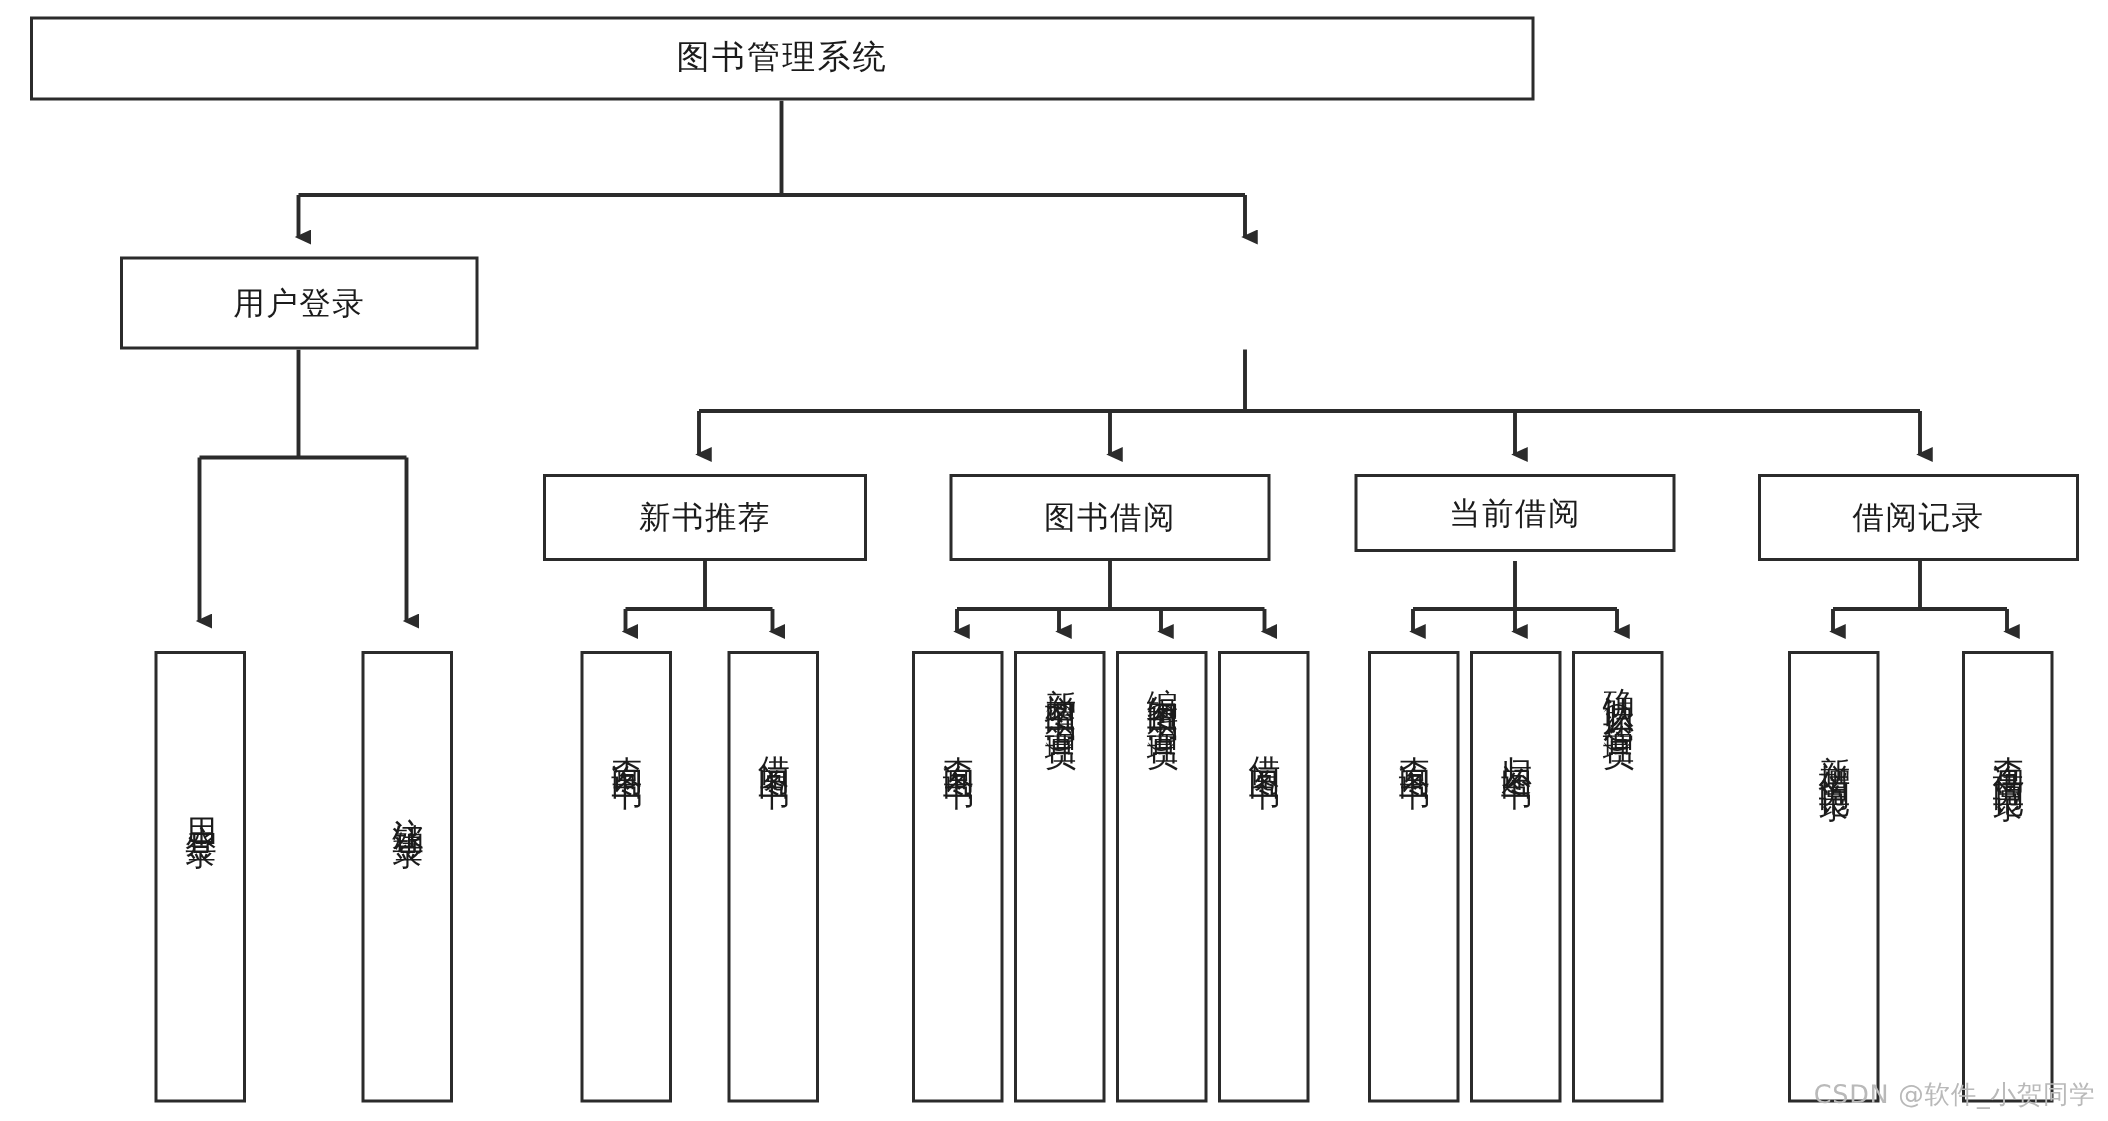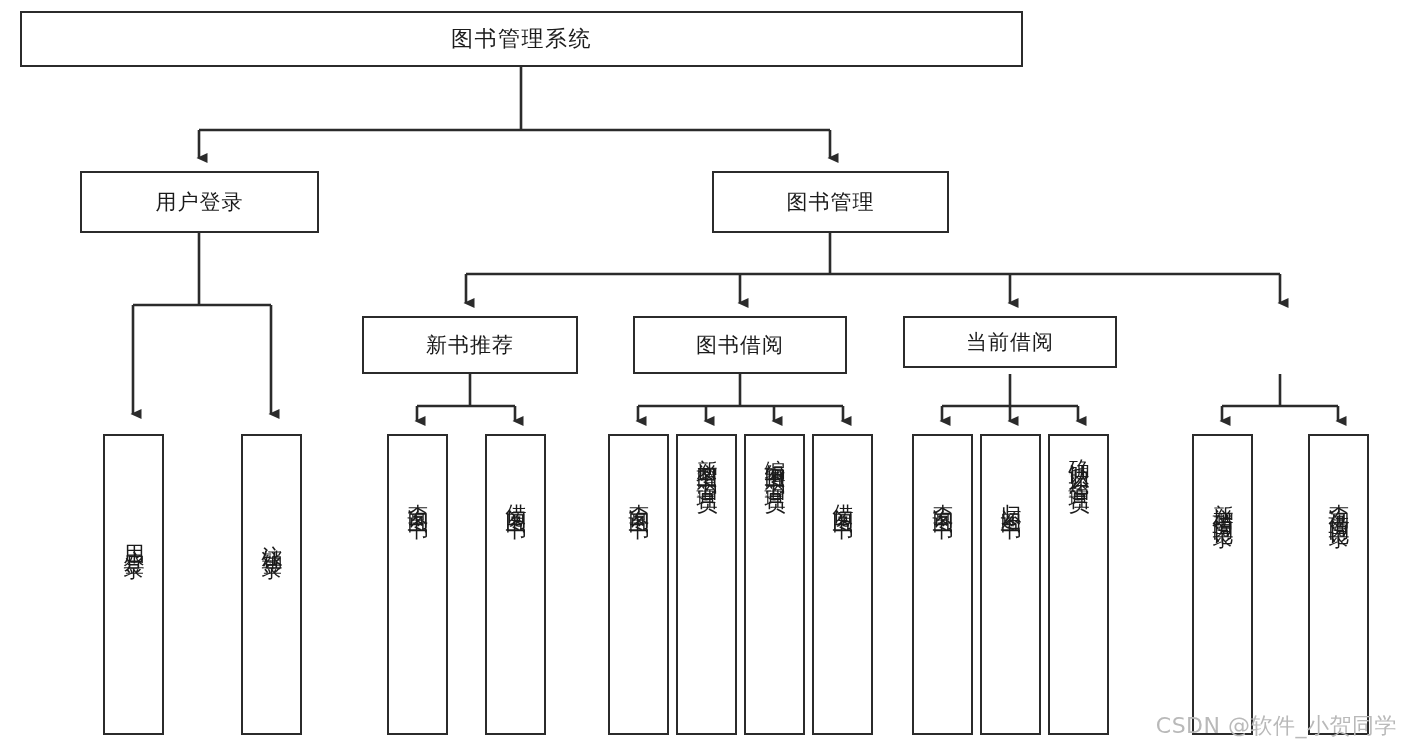--- a/index.html
+++ b/index.html
@@ -61,21 +61,21 @@
   .v-node.mid .lbl{
     margin-top:86px;
   }
   .v-node.mid2 .lbl{
     margin-top:45px;
   }
   .watermark{
     position:absolute;
     right:8px;
     bottom:6px;
-    font-size:22px;
+    font-size:17px;
     color:#b9b9b9;
     white-space:nowrap;
     z-index:5;
     letter-spacing:.5px;
   }
 </style>
 </head>
 <body>
 
 <div id="canvas">
@@ -130,33 +130,33 @@
     </g>
   </svg>
 
   <div class="node h-node root" style="left:20px;top:11px;width:1003px;height:56px;">
     <span class="lbl">图书管理系统</span>
   </div>
 
   <div class="node h-node" style="left:80px;top:171px;width:239px;height:62px;">
     <span class="lbl">用户登录</span>
   </div>
-  <div class="node h-node" style="left:712px;top:171px;width:237px;height:62px;">
-    <span class="lbl">图书管理</span>
-  </div>
 
   <div class="node h-node" style="left:633px;top:316px;width:214px;height:58px;">
     <span class="lbl">图书借阅</span>
   </div>
   <div class="node h-node" style="left:362px;top:316px;width:216px;height:58px;">
     <span class="lbl">新书推荐</span>
   </div>
   <div class="node h-node" style="left:903px;top:316px;width:214px;height:52px;">
     <span class="lbl">当前借阅</span>
   </div>
+  <div class="node h-node" style="left:1172px;top:316px;width:214px;height:58px;">
+    <span class="lbl">借阅记录</span>
+  </div>
 
   <div class="node v-node mid" style="left:103px;top:434px;width:61px;height:301px;">
     <span class="lbl">用户登录</span>
   </div>
   <div class="node v-node mid" style="left:241px;top:434px;width:61px;height:301px;">
     <span class="lbl">注销登录</span>
   </div>
 
   <div class="node v-node mid2" style="left:387px;top:434px;width:61px;height:301px;">
     <span class="lbl">查询图书</span>

